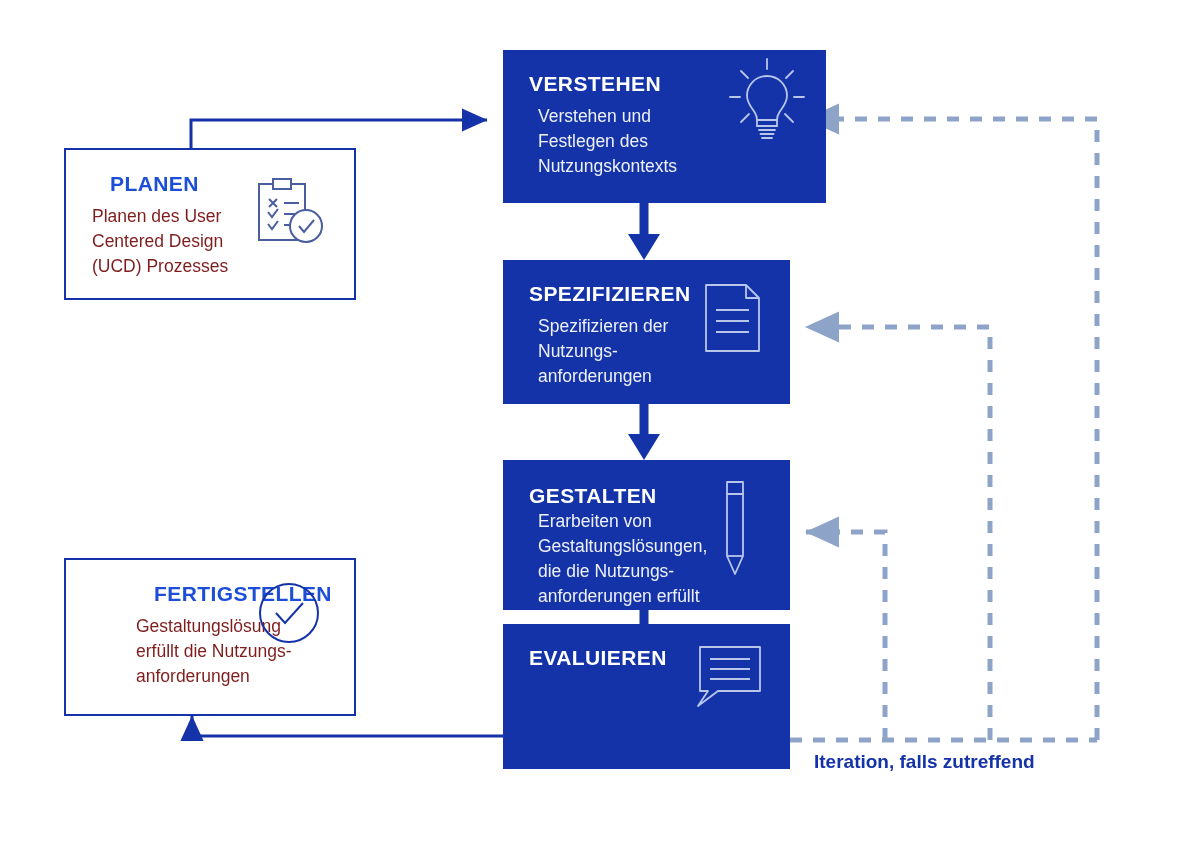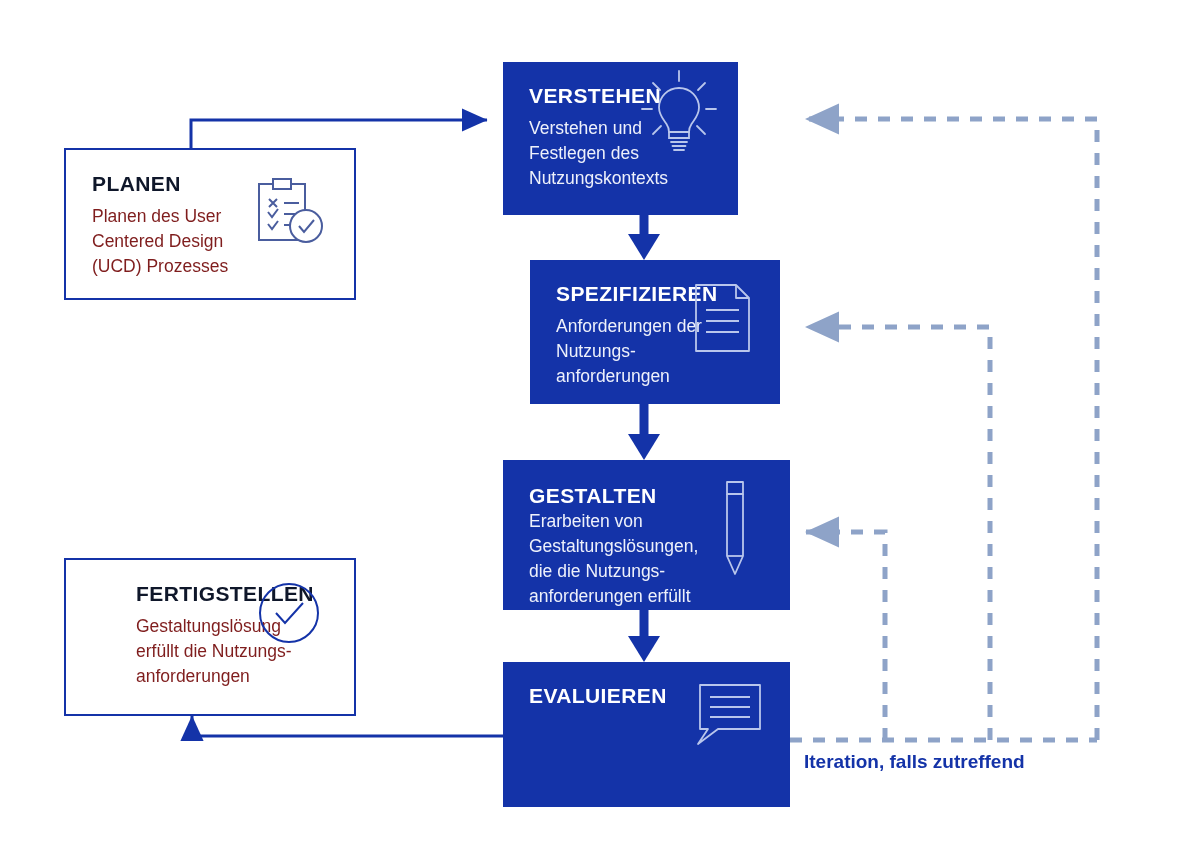--- a/index.html
+++ b/index.html
@@ -53,36 +53,37 @@
     margin: 0 0 9px 0;
     line-height: 1.1;
   }
   .node-desc {
     font-size: 17.5px;
     line-height: 1.42;
     margin: 0;
     white-space: pre-line;
   }
   .filled .node-title { color: #ffffff; }
-  .filled .node-desc  { color: #eef1fb; }
-  .outlined .node-title { color: #0f172a; }
+  .filled .node-desc  { color: #eef1fb; margin-left: 9px; }
+  .outlined .node-title { color: #1d4ed8; margin-left: 18px; }
   .outlined .node-desc  { color: #7f1d1d; }
 
   .node-icon {
     position: absolute;
     pointer-events: none;
   }
 
   
   #iteration-label {
     position: absolute;
     font-size: 19px;
     font-weight: bold;
     color: #1433A8;
     white-space: nowrap;
+    margin-left: 10px;
   }
 </style>
 </head>
 <body>
 
 <div id="canvas">
 
   <svg id="edges" viewBox="0 0 1200 860" width="1200" height="860">
     <defs>
       <marker id="solid-head-right" markerWidth="9" markerHeight="9" refX="8.4" refY="4.5" orient="auto" markerUnits="strokeWidth">
@@ -152,21 +153,21 @@
           <line x1="30" y1="27" x2="45" y2="27"></line>
           <line x1="30" y1="38" x2="45" y2="38"></line>
           <line x1="30" y1="49" x2="45" y2="49"></line>
           <circle cx="52" cy="50" r="16" fill="#ffffff"></circle>
           <path d="M45,50 L50,56 L60,44"></path>
         </svg>
       </div>
     </div>
   </div>
 
-  <div class="node filled" style="left:503px; top:62px; width:235px; height:153px;">
+  <div class="node filled" style="left:503px; top:50px; width:323px; height:153px;">
     <div class="node-inner">
       <div class="node-title">VERSTEHEN</div>
       <div class="node-desc">Verstehen und
 Festlegen des
 Nutzungskontexts</div>
       <div class="node-icon" style="right:18px; top:6px; width:82px; height:92px;">
         <svg viewBox="0 0 82 92" width="82" height="92" fill="none" stroke="#b9c6ec" stroke-width="1.8" stroke-linecap="round">
           <path d="M41,20 C29.5,20 21,29 21,39.5 C21,47 25.5,51.5 28.5,56 C30.5,59 31,62 31,64 L51,64 C51,62 51.5,59 53.5,56 C56.5,51.5 61,47 61,39.5 C61,29 52.5,20 41,20 Z"></path>
           <path d="M31,64 L31,70 L51,70 L51,64"></path>
           <line x1="33" y1="74" x2="49" y2="74"></line>
@@ -177,24 +178,24 @@
           <line x1="68" y1="41" x2="78" y2="41"></line>
           <line x1="15" y1="15" x2="22" y2="22"></line>
           <line x1="60" y1="22" x2="67" y2="15"></line>
           <line x1="15" y1="66" x2="23" y2="58"></line>
           <line x1="59" y1="58" x2="67" y2="66"></line>
         </svg>
       </div>
     </div>
   </div>
 
-  <div class="node filled" style="left:530px; top:260px; width:250px; height:144px;">
+  <div class="node filled" style="left:503px; top:260px; width:287px; height:144px;">
     <div class="node-inner">
       <div class="node-title">SPEZIFIZIEREN</div>
-      <div class="node-desc">Anforderungen der
+      <div class="node-desc">Spezifizieren der
 Nutzungs-
 anforderungen</div>
       <div class="node-icon" style="right:26px; top:22px; width:62px; height:72px;">
         <svg viewBox="0 0 62 72" width="62" height="72" fill="none" stroke="#b9c6ec" stroke-width="1.8" stroke-linejoin="round">
           <path d="M4,3 L44,3 L57,16 L57,69 L4,69 Z"></path>
           <path d="M44,3 L44,16 L57,16"></path>
           <line x1="14" y1="28" x2="47" y2="28"></line>
           <line x1="14" y1="39" x2="47" y2="39"></line>
           <line x1="14" y1="50" x2="47" y2="50"></line>
         </svg>
@@ -212,21 +213,21 @@
       <div class="node-icon" style="right:38px; top:18px; width:34px; height:100px;">
         <svg viewBox="0 0 34 100" width="34" height="100" fill="none" stroke="#b9c6ec" stroke-width="1.8" stroke-linejoin="round">
           <rect x="9" y="4" width="16" height="12"></rect>
           <path d="M9,16 L9,78 L17,96 L25,78 L25,16"></path>
           <line x1="9" y1="78" x2="25" y2="78"></line>
         </svg>
       </div>
     </div>
   </div>
 
-  <div class="node filled" style="left:503px; top:662px; width:287px; height:145px;">
+  <div class="node filled" style="left:503px; top:624px; width:287px; height:145px;">
     <div class="node-inner">
       <div class="node-title">EVALUIEREN</div>
       <div class="node-icon" style="right:24px; top:20px; width:72px; height:68px;">
         <svg viewBox="0 0 72 68" width="72" height="68" fill="none" stroke="#b9c6ec" stroke-width="1.8" stroke-linejoin="round">
           <path d="M6,3 L66,3 L66,47 L24,47 L4,62 L14,47 L6,47 Z"></path>
           <line x1="16" y1="15" x2="56" y2="15"></line>
           <line x1="16" y1="25" x2="56" y2="25"></line>
           <line x1="16" y1="35" x2="56" y2="35"></line>
         </svg>
       </div>

